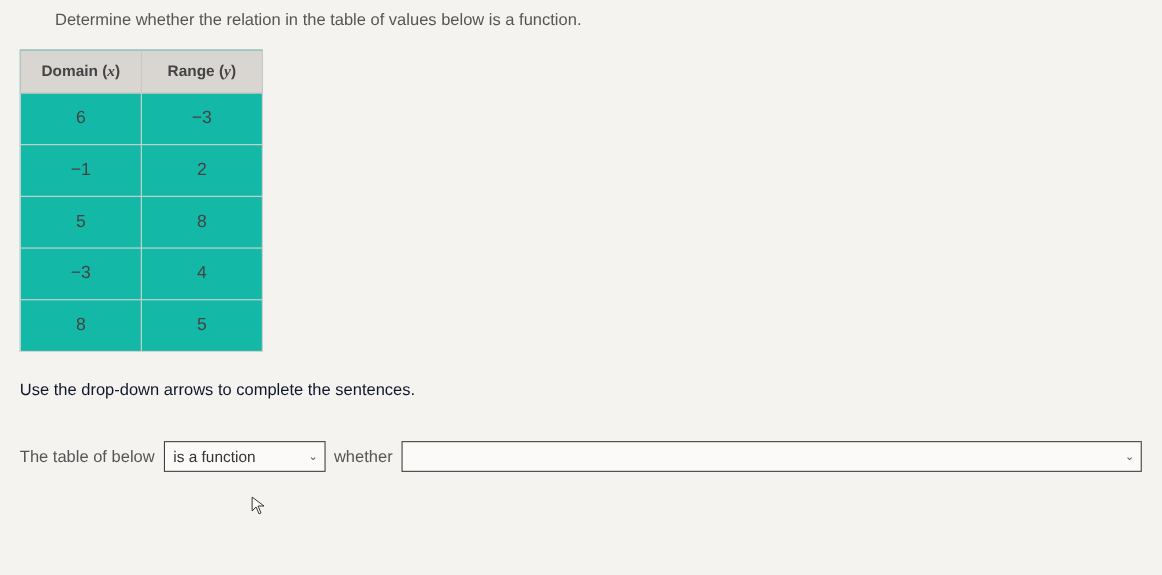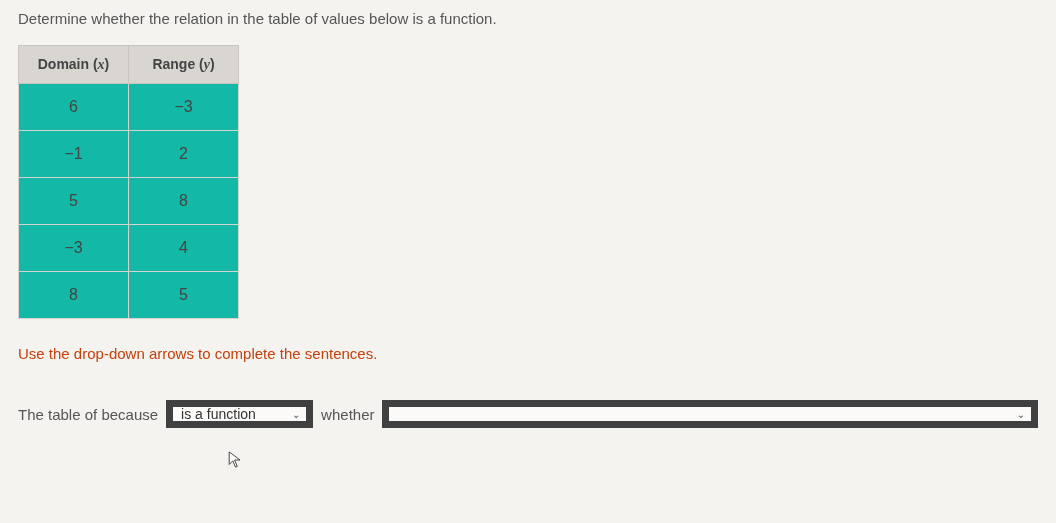--- a/index.html
+++ b/index.html
@@ -13,20 +13,21 @@
       color: #4a4a4a;
       padding: 8px 18px;
       width: 1056px;
       height: 523px;
     }
     .question-prompt {
       font-size: 15px;
       color: #555;
       margin-bottom: 18px;
       margin-top: 2px;
+      margin-left: 32px;
     }
     .data-table {
       border-collapse: collapse;
       background: #14b8a6;
       margin-bottom: 26px;
     }
     .data-table th {
       background: #d9d6d1;
       color: #444;
       font-weight: bold;
@@ -38,36 +39,36 @@
     .data-table td {
       border: 1px solid #d6d3ce;
       text-align: center;
       padding: 14px 12px;
       font-size: 16px;
       color: #444;
       width: 110px;
     }
     .instruction {
       font-size: 15px;
-      color: #c2410c;
+      color: #0f172a;
       margin-bottom: 38px;
       margin-top: 17px;
     }
     .answer-row {
       display: flex;
       align-items: center;
       gap: 8px;
       font-size: 15px;
       color: #555;
     }
     .select-wrap {
       position: relative;
       display: inline-flex;
       align-items: center;
-      border: 7px solid #404040;
+      border: 1px solid #404040;
       background: #fbfaf8;
       height: 28px;
     }
     .select-wrap.small {
       width: 147px;
     }
     .select-wrap.large {
       flex: 1;
       min-width: 590px;
     }
@@ -138,21 +139,21 @@
     <tr>
       <td>8</td>
       <td>5</td>
     </tr>
   </tbody>
 </table>
 
 <p class="instruction">Use the drop-down arrows to complete the sentences.</p>
 
 <div class="answer-row">
-  <span>The table of because</span>
+  <span>The table of below</span>
 
   <div class="select-wrap small">
     <span class="select-content">is a function</span>
     <span class="select-arrow">⌄</span>
   </div>
 
   <span>whether</span>
 
   <div class="select-wrap large">
     <span class="select-content"></span>

